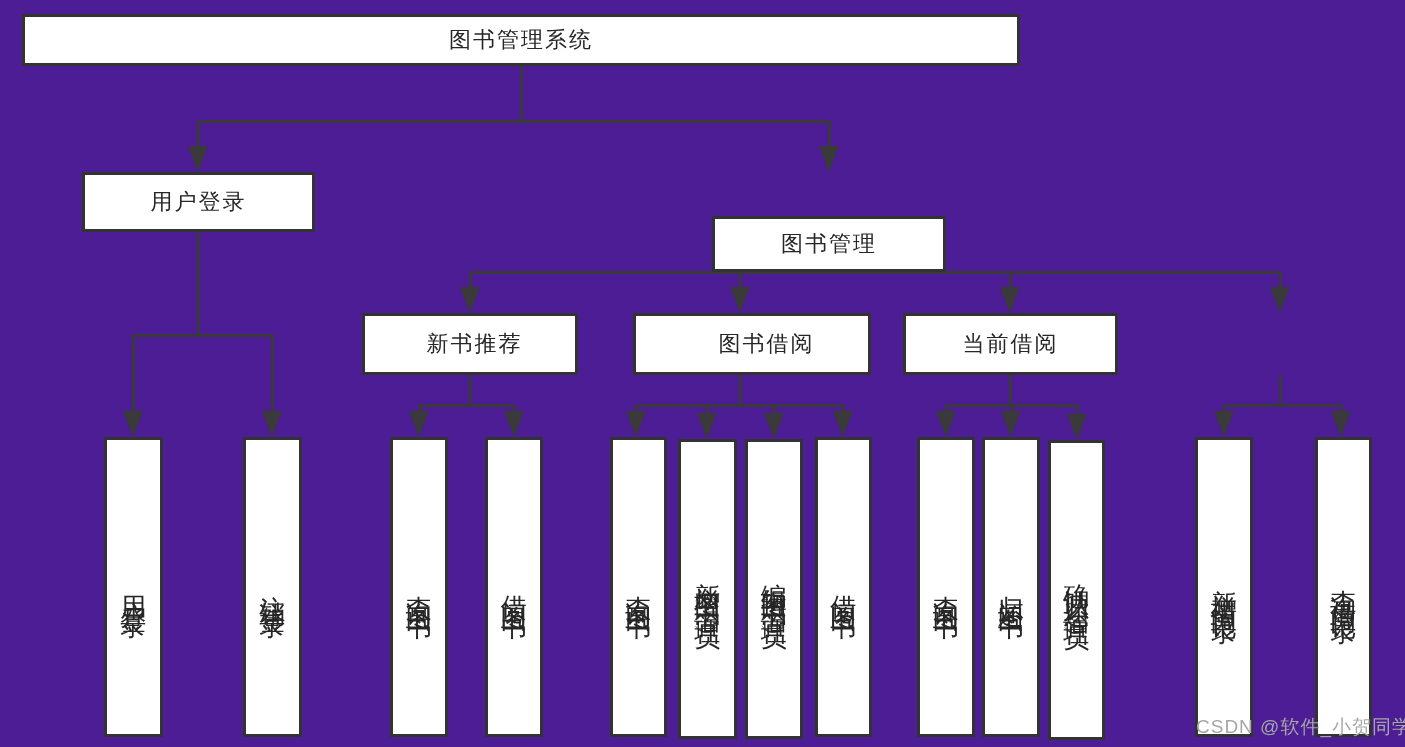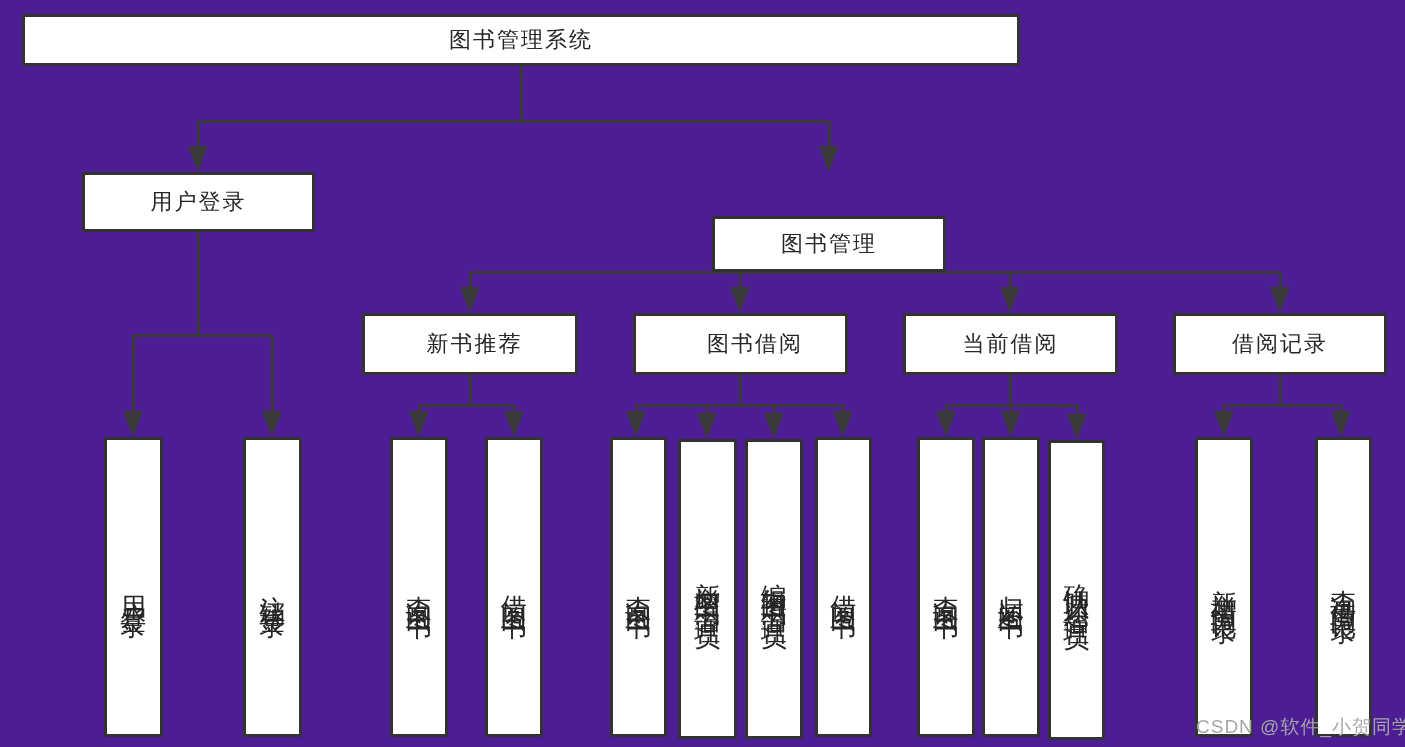--- a/index.html
+++ b/index.html
@@ -114,28 +114,25 @@
   <div class="node h" style="left:82px; top:172px; width:233px; height:60px;">
     <span>用户登录</span>
   </div>
   <div class="node h" style="left:712px; top:172px; width:234px; height:56px;margin-top:44px;">
     <span>图书管理</span>
   </div>
 
   <div class="node h" style="left:362px; top:313px; width:216px; height:62px;padding-left:9px;">
     <span>新书推荐</span>
   </div>
-  <div class="node h" style="left:633px; top:313px; width:215px; height:62px;padding-left:29px;">
+  <div class="node h" style="left:633px; top:313px; width:238px; height:62px;padding-left:29px;">
     <span>图书借阅</span>
   </div>
   <div class="node h" style="left:903px; top:313px; width:215px; height:62px;text-align:center;">
     <span>当前借阅</span>
-  </div>
-  <div class="node h" style="left:1173px; top:313px; width:214px; height:62px;">
-    <span>借阅记录</span>
   </div>
 
   <div class="node v" style="left:104px; top:437px; width:59px; height:300px;">
     <span>用户登录</span>
   </div>
   <div class="node v" style="left:243px; top:437px; width:59px; height:300px;">
     <span>注销登录</span>
   </div>
 
   <div class="node v" style="left:390px; top:437px; width:58px; height:300px;">

